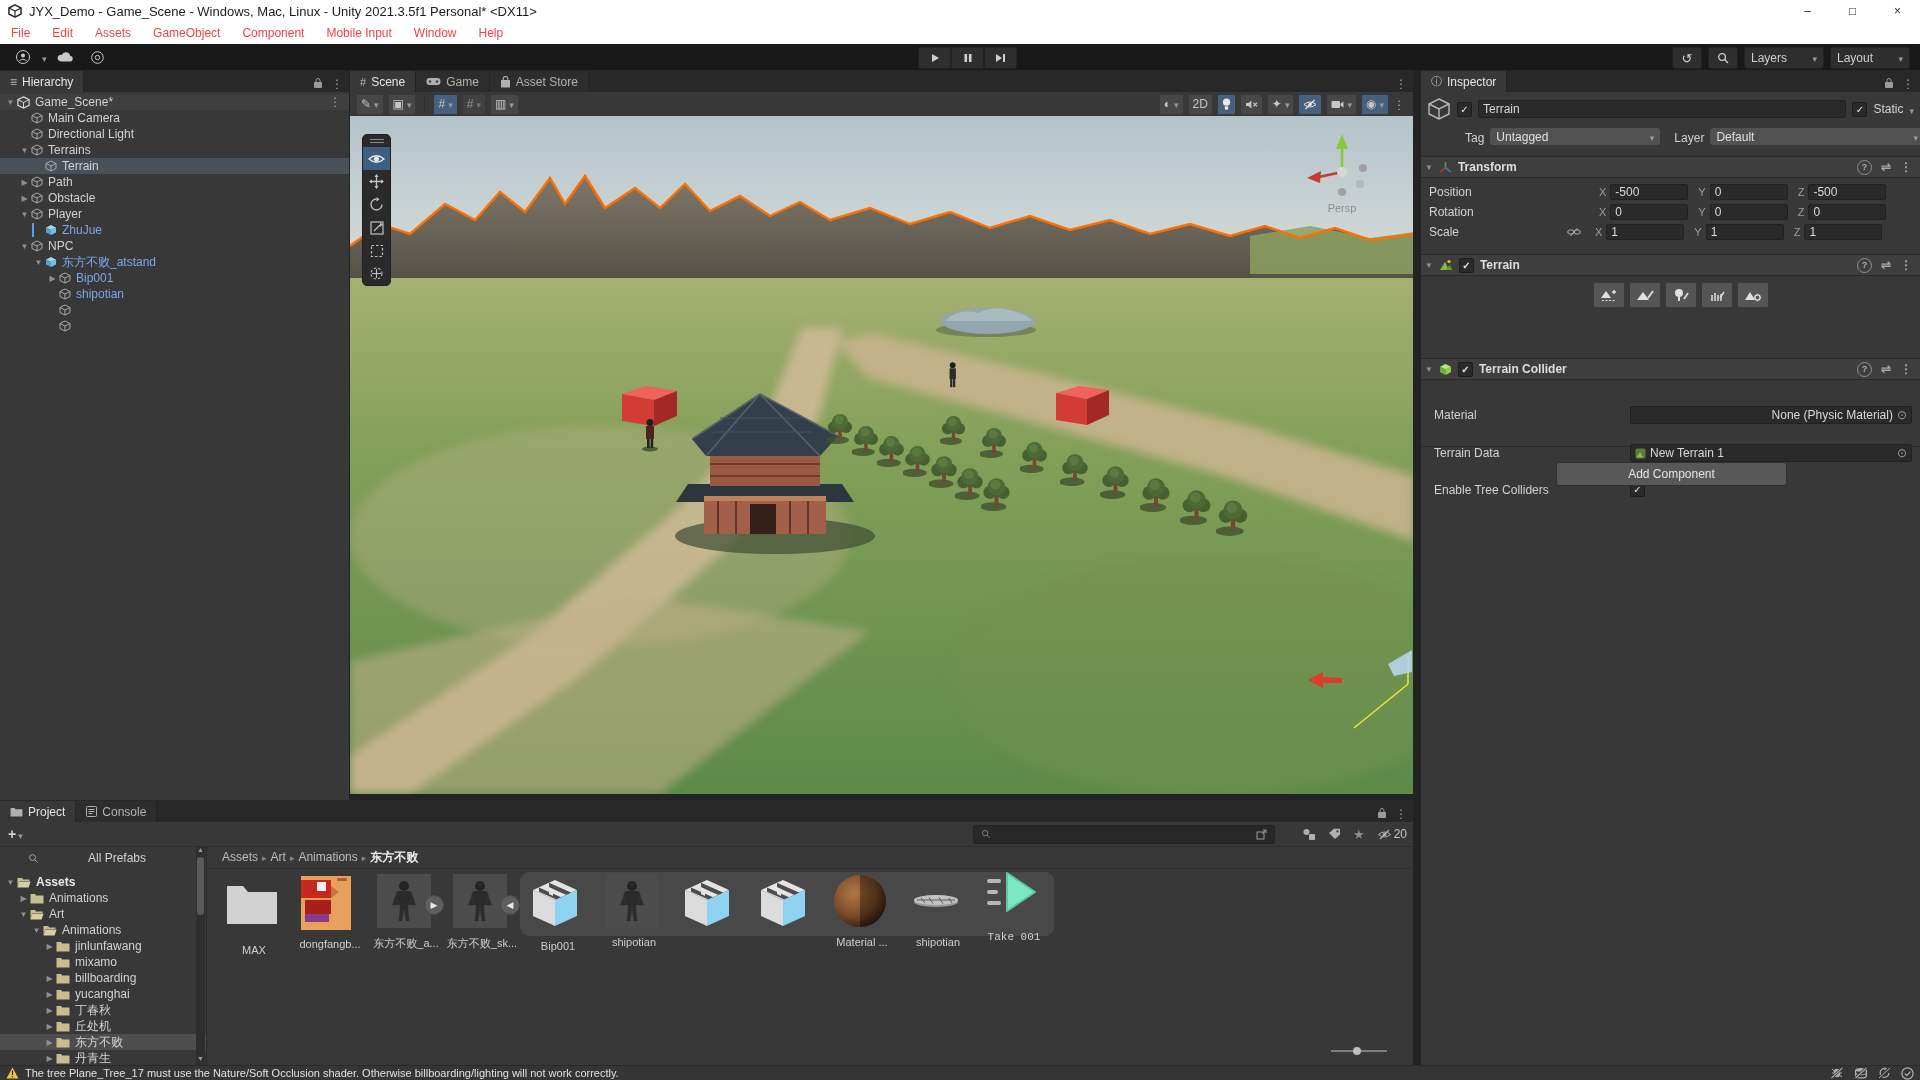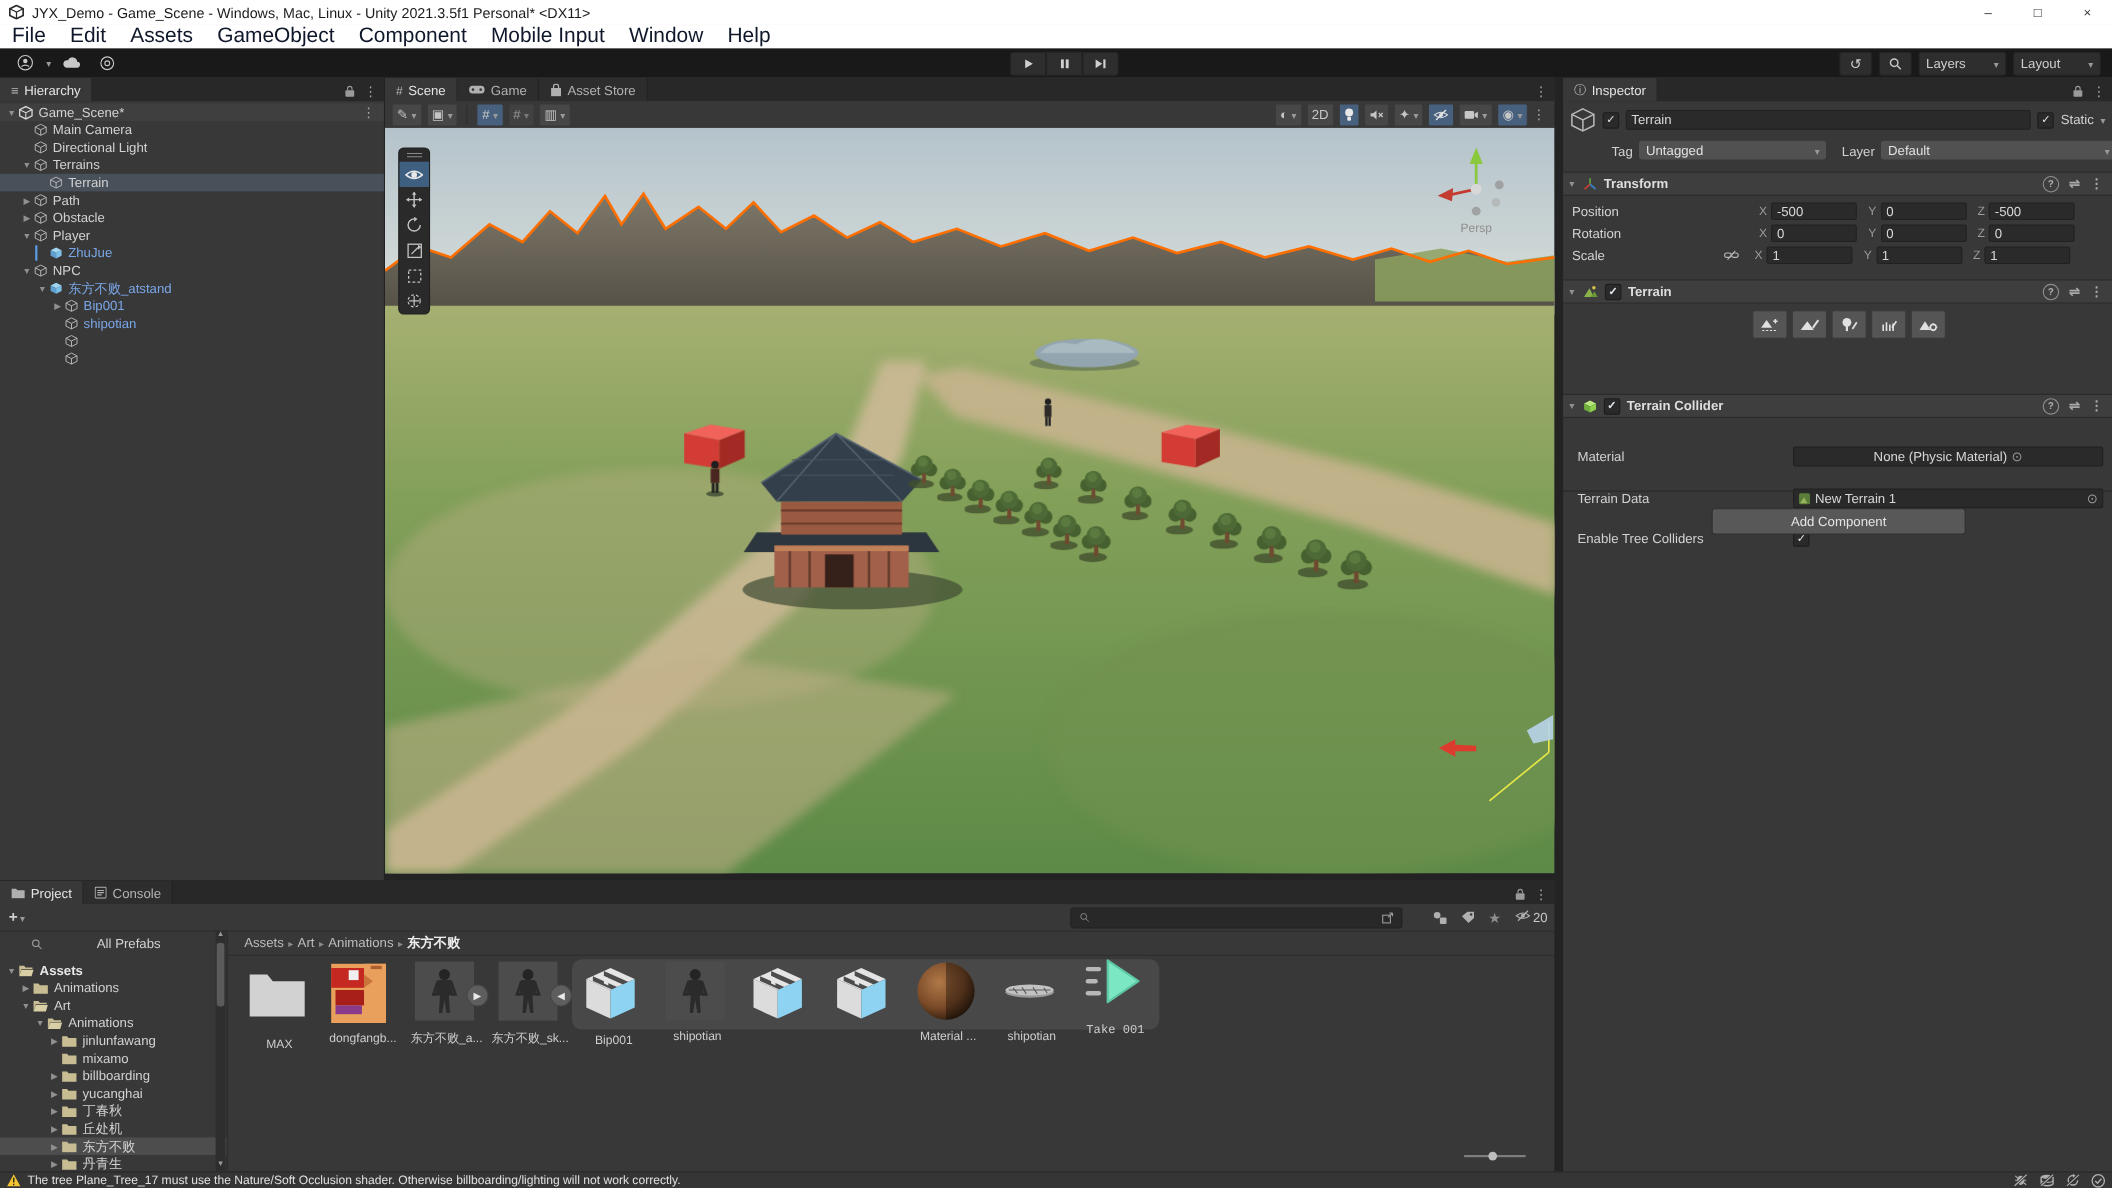--- a/index.html
+++ b/index.html
@@ -7,21 +7,21 @@
        font-family:"Liberation Sans",sans-serif;color:#d2d2d2;}
   .abs{position:absolute}
   svg{display:block}
   
   .titlebar{left:0;top:0;width:1920px;height:22px;background:#ffffff;color:#1b1b1b;
             display:flex;align-items:center;font-size:13px;border-bottom:1px solid #e2e2e2}
   .titlebar .t-icon{margin:0 7px 0 8px}
   .win-controls{position:absolute;right:0;top:0;height:22px;display:flex}
   .win-btn{width:45px;height:22px;display:flex;align-items:center;justify-content:center;color:#333;font-size:12px}
   .menubar{left:0;top:22px;width:1920px;height:22px;background:#ffffff;display:flex;align-items:center;border-bottom:1px solid #d8d8d8}
-  .menubar .mi{padding:0 11px;font-size:19px;color:#0f172a}
+  .menubar .mi{padding:0 11px;font-size:12px;color:#ef4444}
   .toolbar{left:0;top:44px;width:1920px;height:26px;background:#191919;display:flex;align-items:center}
   .tb-group{display:flex;align-items:center;gap:6px;margin-left:10px}
   .tb-ic{width:26px;height:20px;display:flex;align-items:center;justify-content:center;color:#c8c8c8;font-size:13px}
   .play-group{position:absolute;left:918px;top:3px;display:flex}
   .play-btn{width:31px;height:20px;background:#2e2e2e;border:1px solid #232323;display:flex;align-items:center;justify-content:center;color:#cfcfcf}
   .play-btn:first-child{border-radius:3px 0 0 3px}
   .play-btn:last-child{border-radius:0 3px 3px 0}
   .tb-right{position:absolute;right:10px;top:3px;display:flex;gap:6px;align-items:center}
   .tb-drop{height:20px;background:#2e2e2e;border:1px solid #232323;border-radius:3px;display:flex;align-items:center;
            font-size:12px;color:#cfcfcf;padding:0 6px;gap:14px;width:66px;justify-content:space-between}
@@ -802,21 +802,21 @@
     <span class="chk on"></span>
     <span>Terrain Collider</span>
     <div class="right">
       <span class="q-icon"></span>
       <span class="preset-ic"></span>
       <span class="kebab"></span>
     </div>
   </div>
   <div class="abs insp-row" style="left:13px;top:314px;width:478px">
     <span style="width:196px">Material</span>
-    <div class="field" style="flex:1;justify-content:center">
+    <div class="field" style="flex:1;justify-content:flex-end">
       <span>None (Physic Material)</span>
       <span style="color:#9a9a9a">⊙</span>
     </div>
   </div>
   <div class="abs insp-row" style="left:13px;top:334px;width:478px">
     <span style="width:196px">Terrain Data</span>
     <div class="field" style="flex:1;justify-content:space-between">
       <span style="display:flex;align-items:center;gap:4px">
         <svg width="11" height="11" viewBox="0 0 11 11">
             <rect x="0.5" y="0.5" width="10" height="10" rx="1.5" fill="#5a7d3a"></rect>
@@ -886,21 +886,21 @@
             <rect x="7" y="6" width="6" height="6" rx="1" fill="#b0b0b0"></rect>
           </svg>
       </span>
       <span>
         <svg width="13" height="12" viewBox="0 0 13 12">
             <path d="M1 5 L6 0.8 H12 V6.5 L7 11 Z" fill="#b0b0b0"></path>
             <circle cx="9.4" cy="3.4" r="1.1" fill="#383838"></circle>
           </svg>
       </span>
       <span style="color:#8f8f8f;font-size:13px">★</span>
-      <span style="display:flex;gap:2px">
+      <span style="display:flex;align-items:center;gap:2px">
         <svg width="15" height="11" viewBox="0 0 14 11">
             <path d="M1 5.5 Q7 0.5 13 5.5 Q7 10.5 1 5.5 Z" fill="none" stroke="#b0b0b0"></path>
             <circle cx="7" cy="5.5" r="1.8" fill="#b0b0b0"></circle>
             <path d="M2.5 10 L11.5 1" stroke="#b0b0b0" stroke-width="1.2"></path>
           </svg>
         <span style="font-size:12px;color:#c6c6c6">20</span>
       </span>
     </div>
   </div>
 

